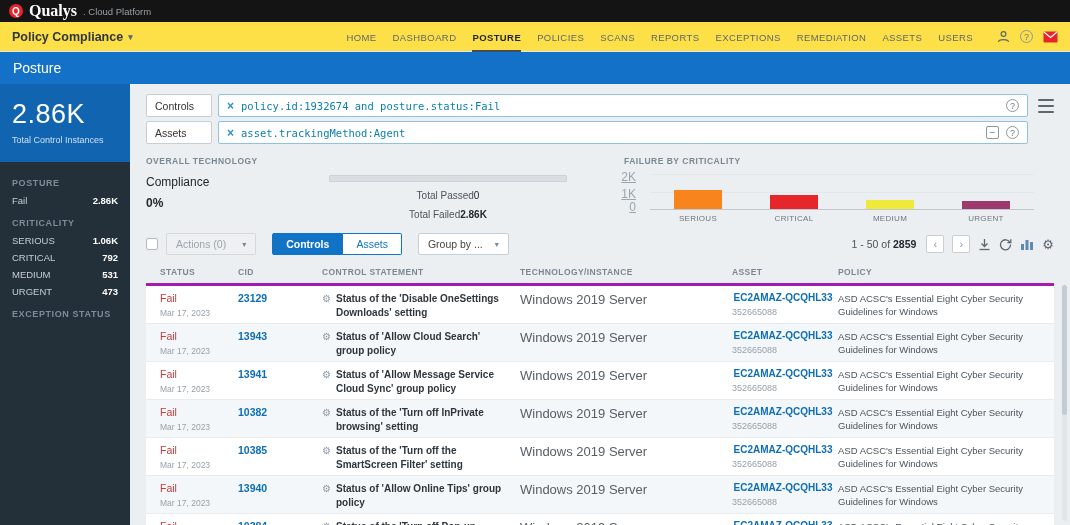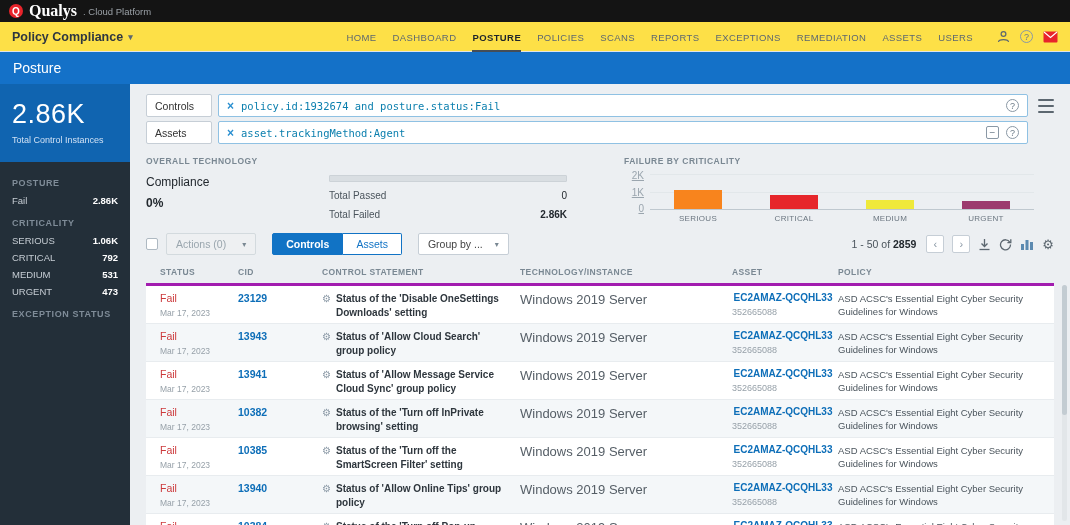--- a/index.html
+++ b/index.html
@@ -55,29 +55,29 @@
   .summary { display:flex; margin-top:8px; }
   .sum-left { width:478px; flex-shrink:0; }
   .sum-right { flex:1; }
   .sec-label { font-size:8.5px; font-weight:bold; color:#7a8893; letter-spacing:.5px; }
   .sum-body { display:flex; margin-top:9px; }
   .compliance-col { width:183px; }
   .compliance-name { font-size:12px; color:#22282e; }
   .compliance-pct { font-size:12px; font-weight:bold; color:#22282e; margin-top:7px; }
   .progress-col { width:238px; }
   .progress-track { height:7px; background:#d9dee2; border:1px solid #ccd2d7; border-radius:1px; }
-  .tot-row { display:flex; justify-content:space-between; font-size:10px; color:#4a545c; margin-top:8px; }
+  .tot-row { display:flex; justify-content:center; font-size:10px; color:#4a545c; margin-top:8px; }
   .tot-val { color:#22282e; }
   .tot-val.bold { font-weight:bold; }
 
   
   .chart { width:410px; margin-top:8px; }
   .chart-wrap { display:flex; }
   .ylab { width:26px; position:relative; height:36px; }
-  .ylab span { position:absolute; right:6px; font-size:10px; color:#9aa5ae;text-decoration:underline; }
+  .ylab span { position:absolute; right:14px; font-size:12px; color:#9aa5ae;text-decoration:underline; }
   .ylab .y2 { top:-4px; } .ylab .y1 { top:calc(50% - 5px);} .ylab .y0 { bottom:-4px; }
   .plot { flex:1; position:relative; height:36px; border-bottom:1px solid #bfc8cf; }
   .gridline { position:absolute; left:0; right:0; height:1px; background:#e2e7ea; }
   .g2 { top:0; } .g1 { top:50%; }
   .bars { position:absolute; left:0; right:0; top:0; bottom:0; display:flex; }
   .bar-slot { flex:1; display:flex; align-items:flex-end; justify-content:center; }
   .bar { width:48px; }
   .cats { display:flex; margin-left:26px; }
   .cat { flex:1; text-align:center; font-size:8px; color:#6b7680; padding-top:4px; letter-spacing:.3px; }
 

